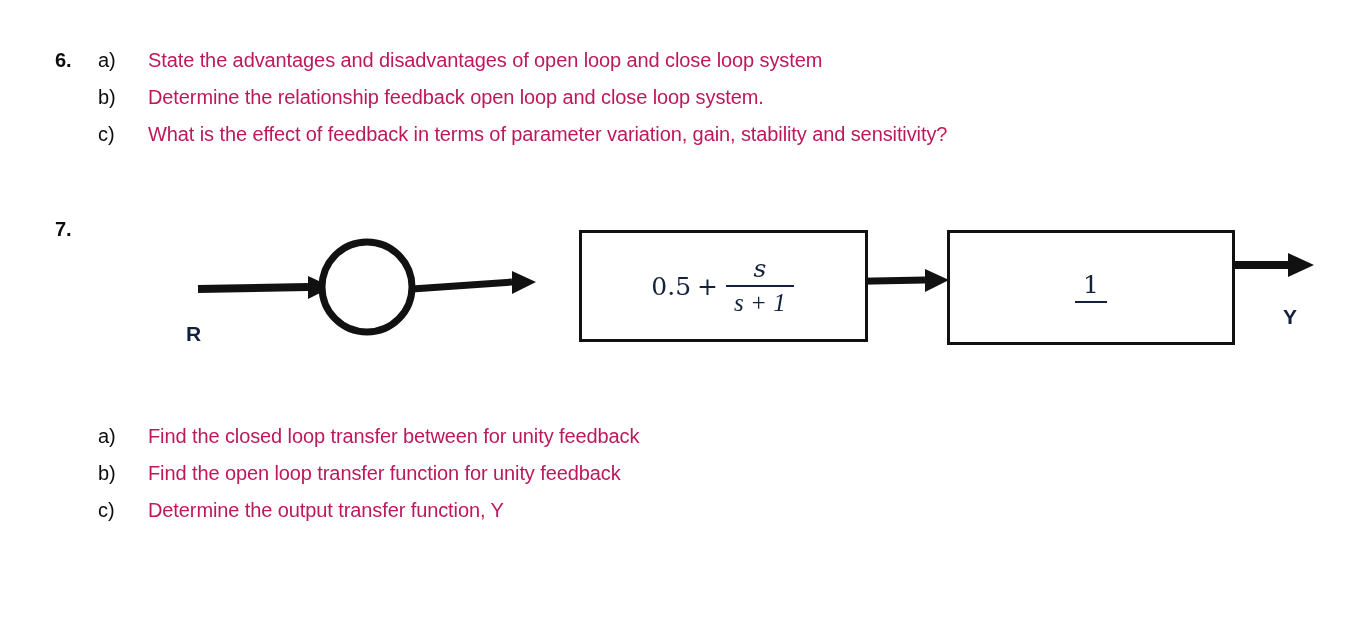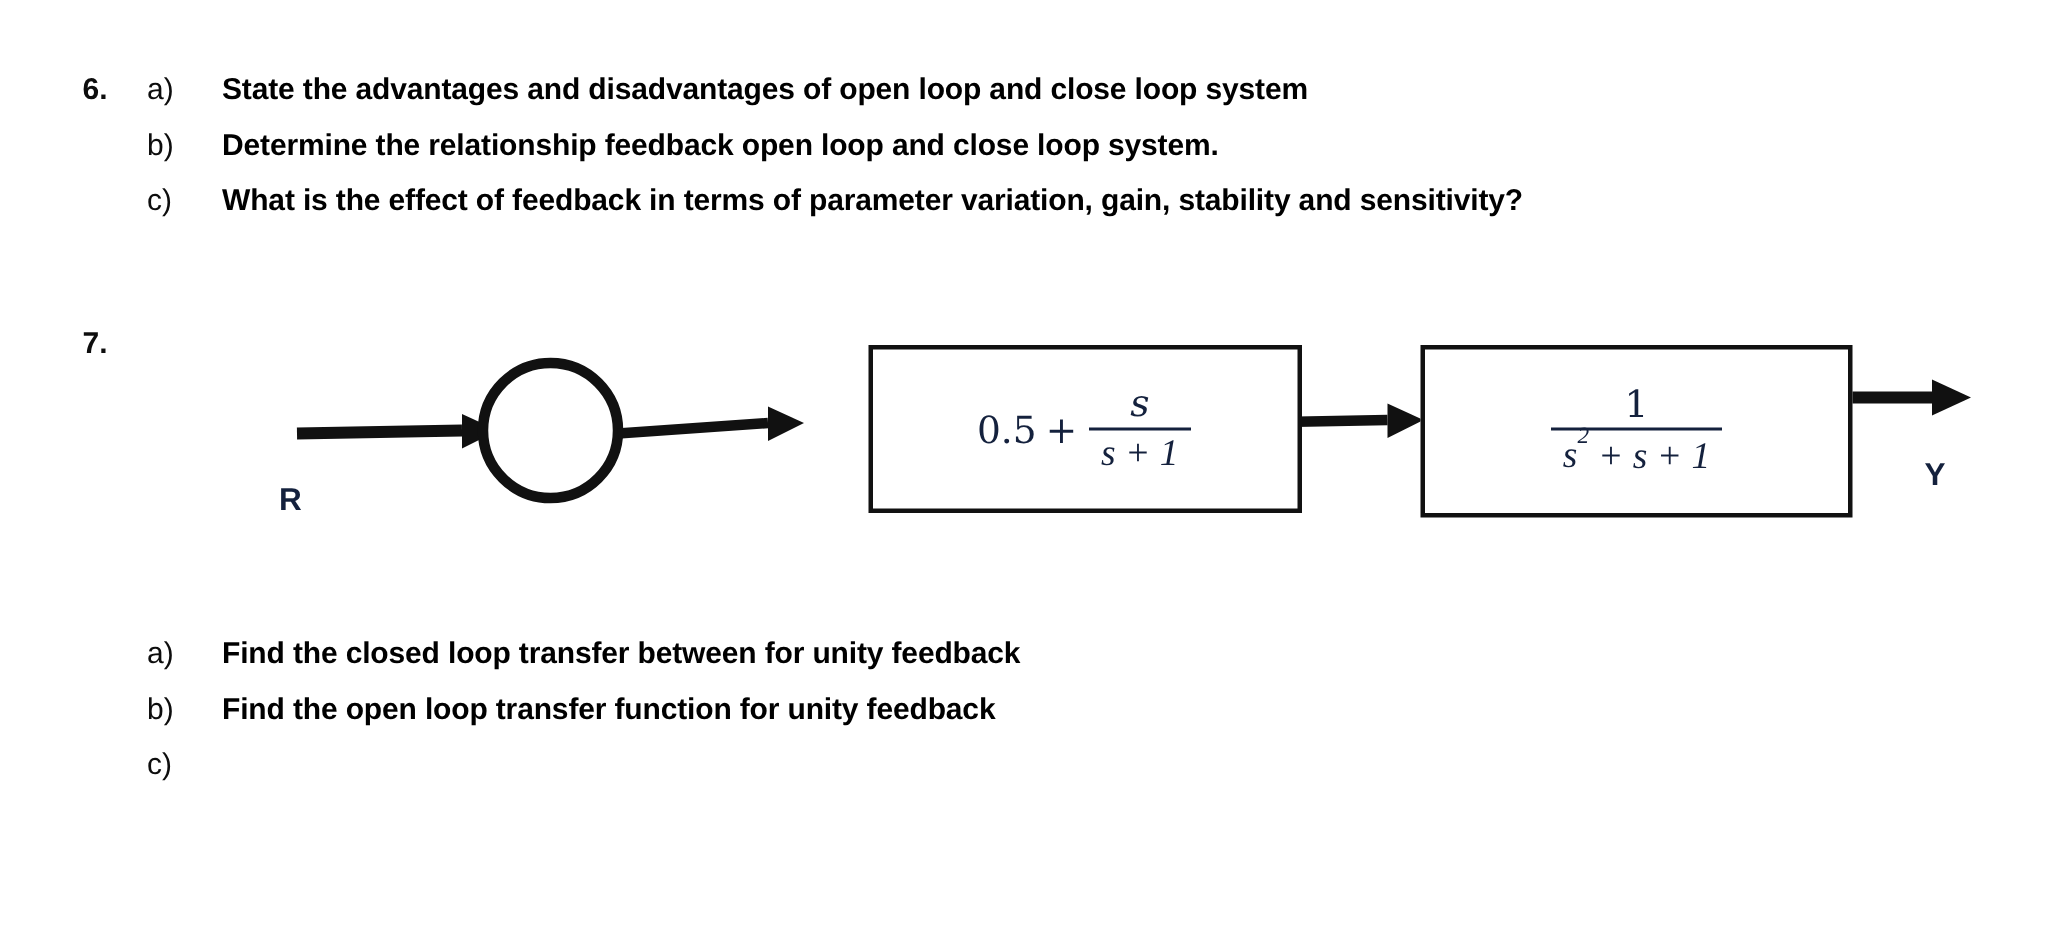--- a/index.html
+++ b/index.html
@@ -37,22 +37,22 @@
     width: 50px;
     flex: 0 0 50px;
     font-family: "Liberation Sans", sans-serif;
     font-size: 20px;
     font-weight: 400;
     color: #0d0d0d;
   }
   .q-text {
     font-family: "Liberation Sans", sans-serif;
     font-size: 20px;
-    font-weight: 700;
-    color: #000000;
+    font-weight: 400;
+    color: #be185d;
     letter-spacing: -0.1px;
   }
 
   
   #block-diagram {
     position: absolute;
     left: 0;
     top: 0;
     width: 1368px;
     height: 628px;
@@ -196,32 +196,30 @@
       <span class="fr-den var">s + 1</span>
     </span>
   </div>
 </div>
 
 <div class="blk" style="left:947px; top:230px; width:288px; height:115px;">
   <div class="math">
     <span class="frac">
       <span class="fr-num num-plain">1</span>
       <span class="fr-bar"></span>
-      <span class="fr-den">
-        <span class="var">s</span><span class="sup">2</span><span class="var" style="padding-left:6px;">+ s + 1</span>
-      </span>
     </span>
   </div>
 </div>
 
 <div class="q-item" style="top:426px;">
   <span class="q-marker">a)</span>
   <span class="q-text">Find the closed loop transfer between for unity feedback</span>
 </div>
 
 <div class="q-item" style="top:463px;">
   <span class="q-marker">b)</span>
   <span class="q-text">Find the open loop transfer function for unity feedback</span>
 </div>
 
 <div class="q-item" style="top:500px;">
   <span class="q-marker">c)</span>
+  <span class="q-text">Determine the output transfer function, Y</span>
 </div>
 
 </body></html>

